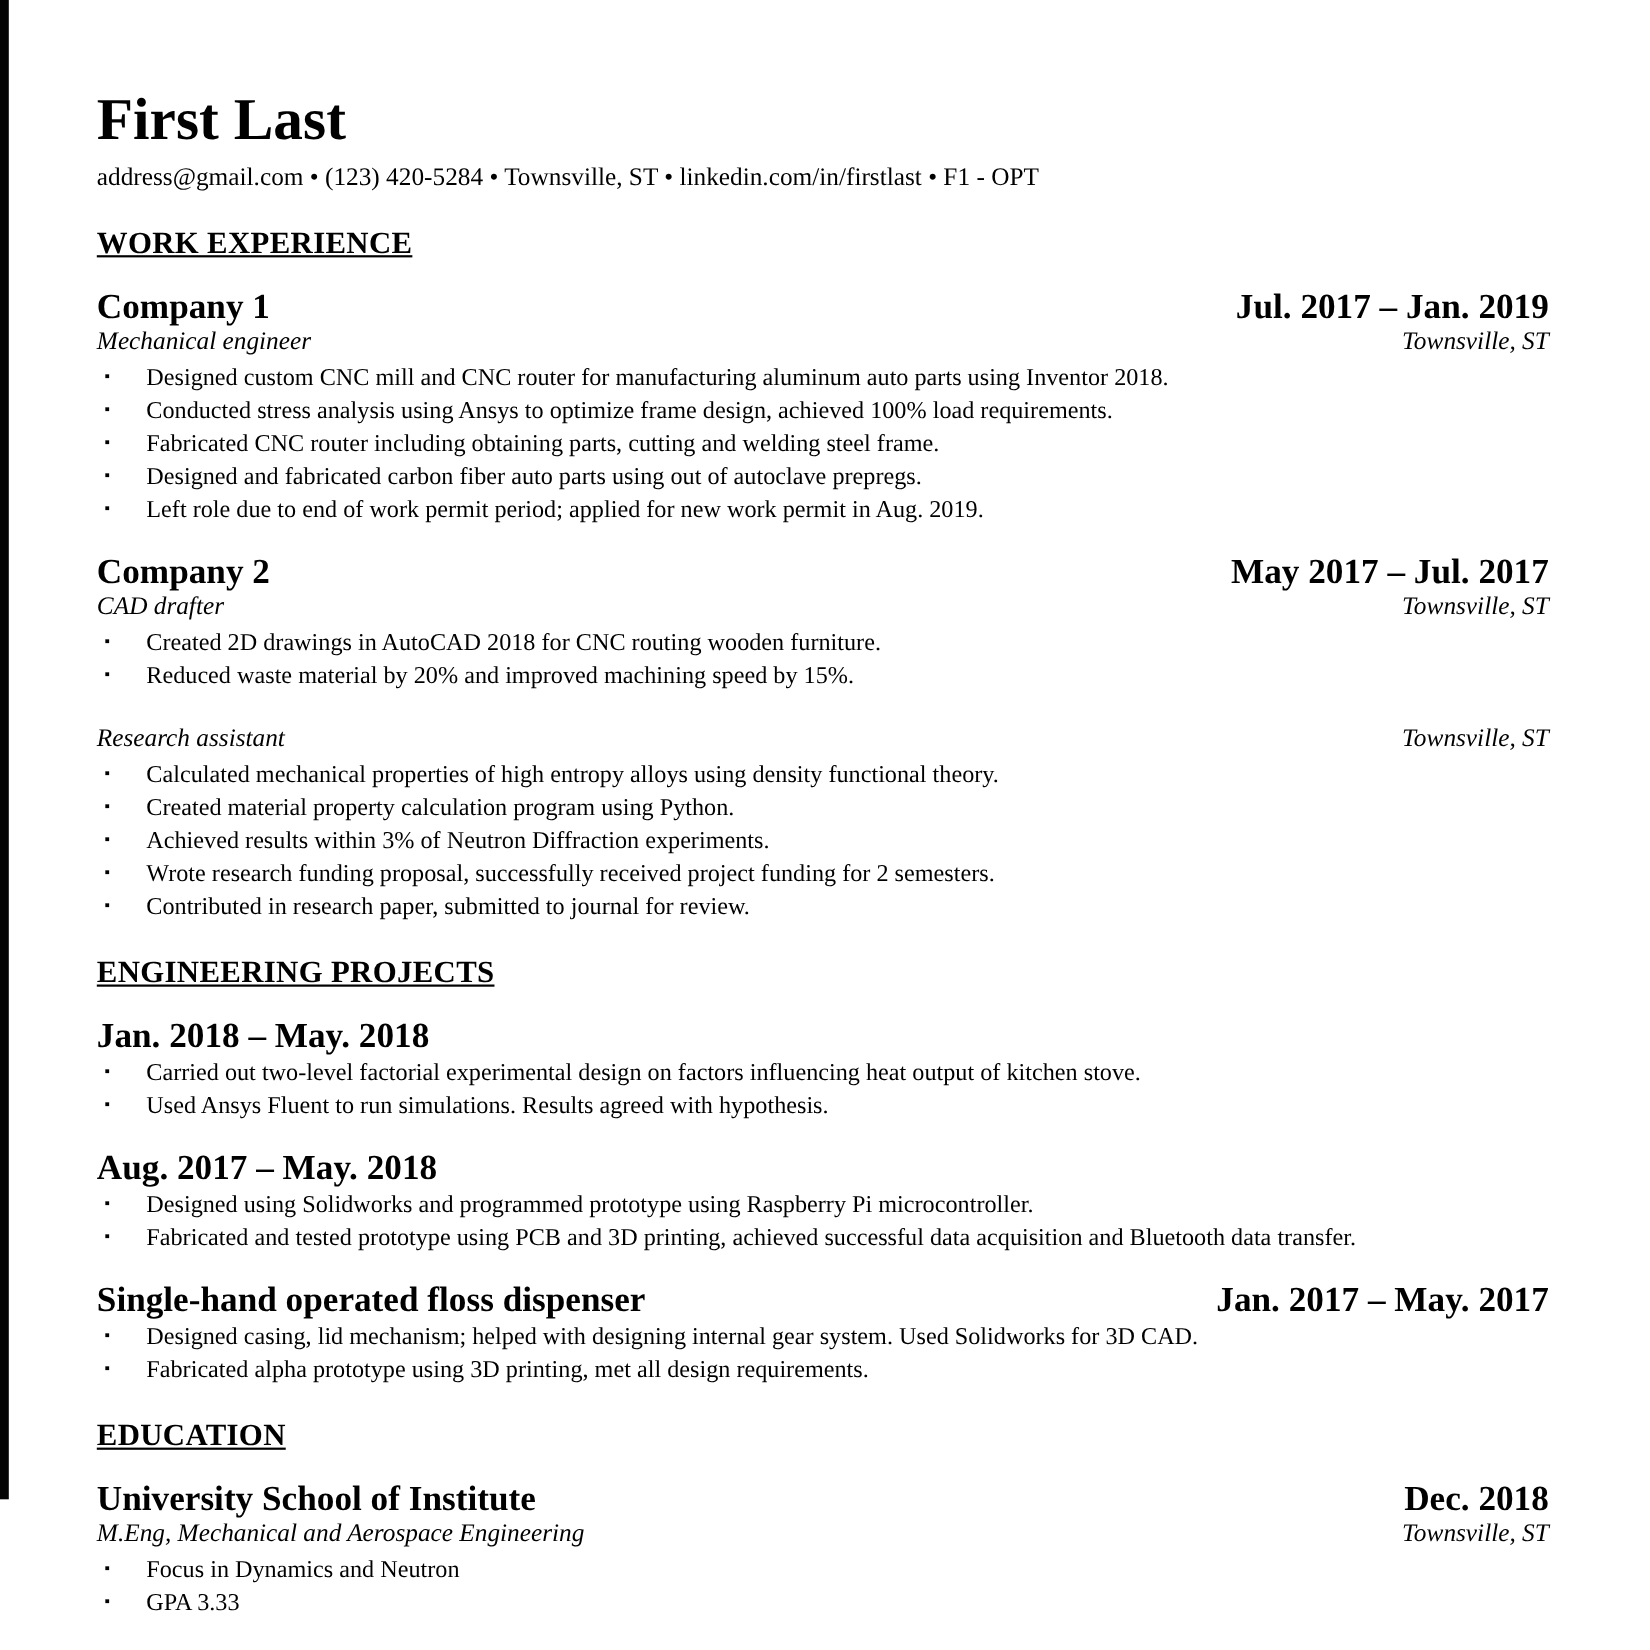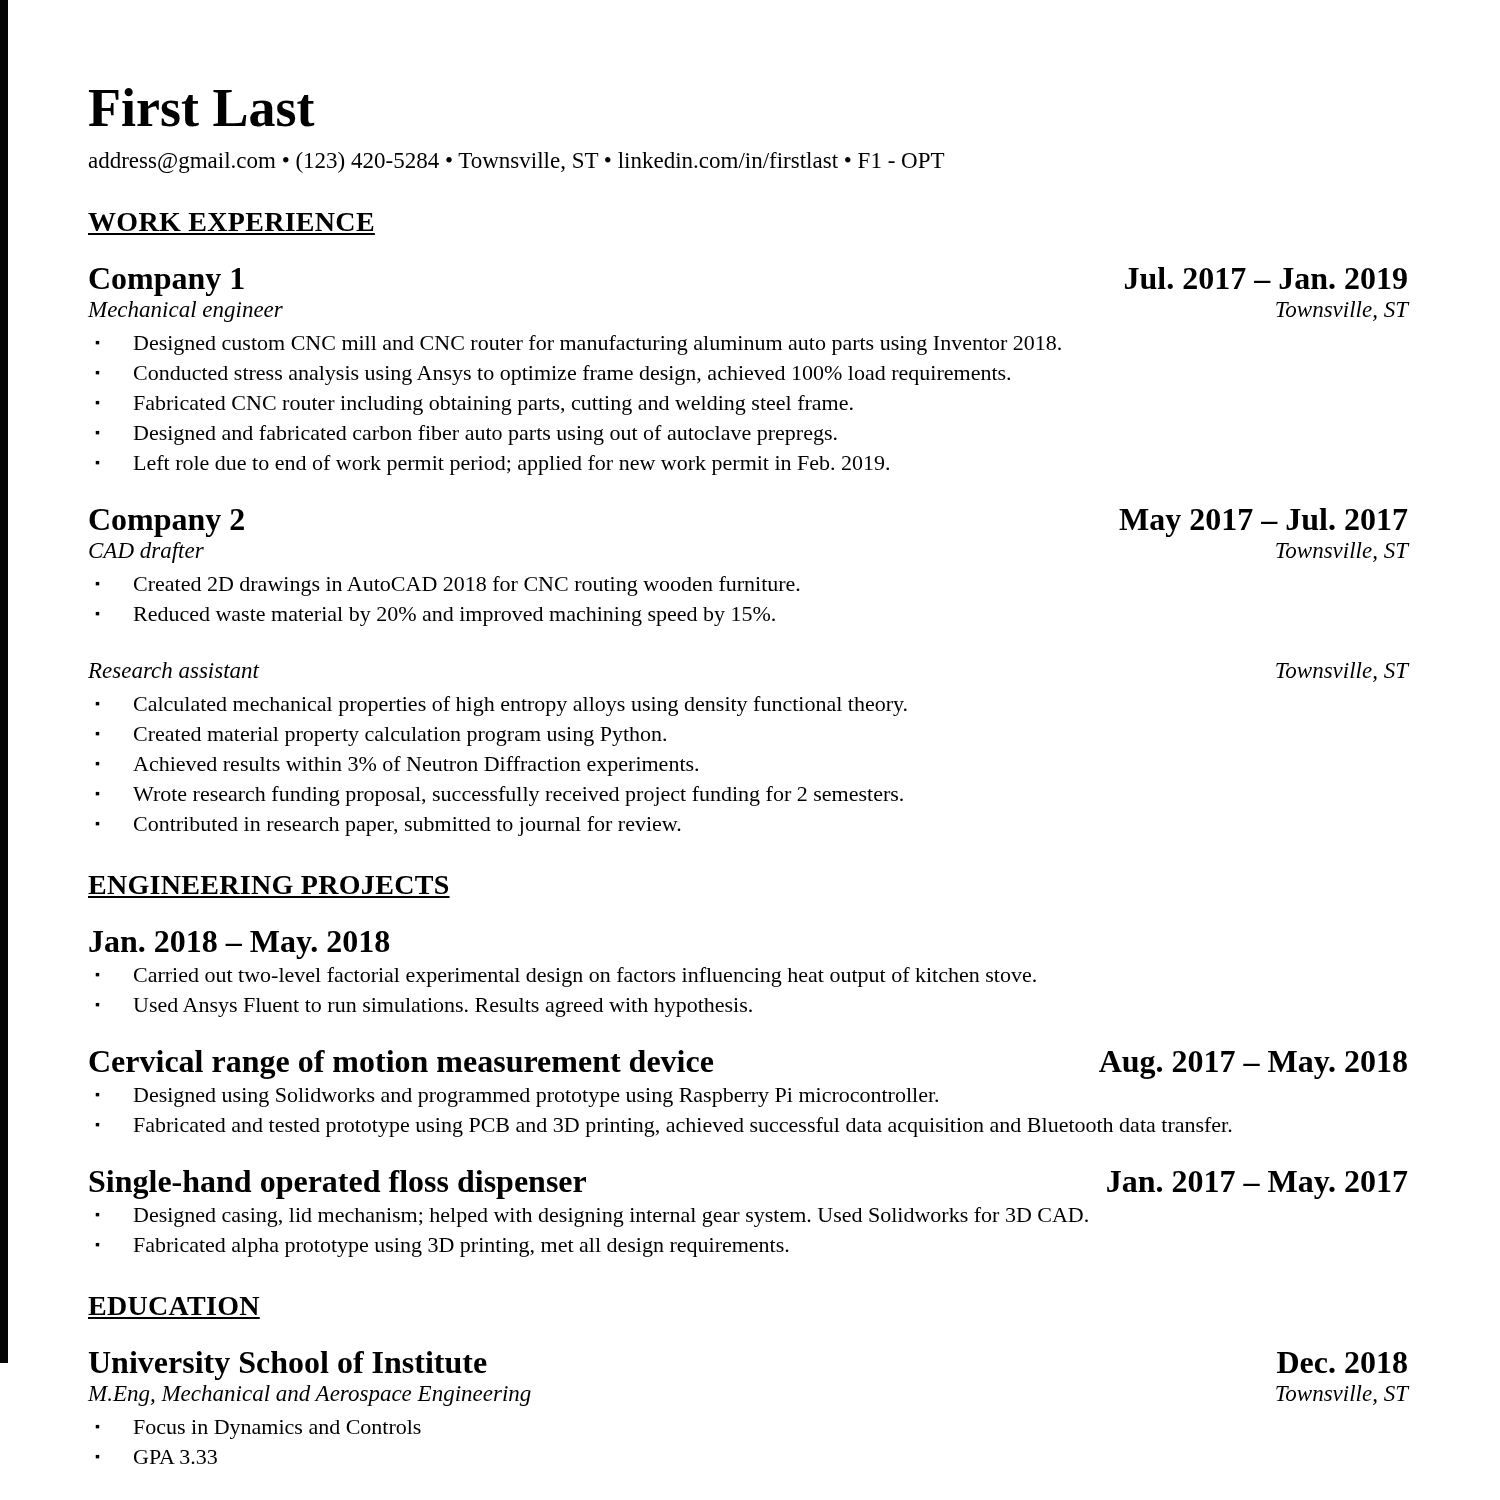--- a/index.html
+++ b/index.html
@@ -90,21 +90,21 @@
               <div class="bullet">
                 <span class="marker">▪</span>
                 <span class="text">Fabricated CNC router including obtaining parts, cutting and welding steel frame.</span>
               </div>
               <div class="bullet">
                 <span class="marker">▪</span>
                 <span class="text">Designed and fabricated carbon fiber auto parts using out of autoclave prepregs.</span>
               </div>
               <div class="bullet">
                 <span class="marker">▪</span>
-                <span class="text">Left role due to end of work permit period; applied for new work permit in Feb. 2019.</span>
+                <span class="text">Left role due to end of work permit period; applied for new work permit in Aug. 2019.</span>
               </div>
             </div>
           </div>
           <div class="entry">
             <div class="entry-head">
               <span class="entry-title">Company 2</span>
               <span class="entry-date">May 2017 – Jul. 2017</span>
             </div>
             <div class="entry-sub">
               <span class="entry-subtitle">CAD drafter</span>
@@ -162,21 +162,20 @@
                 <span class="text">Carried out two-level factorial experimental design on factors influencing heat output of kitchen stove.</span>
               </div>
               <div class="bullet">
                 <span class="marker">▪</span>
                 <span class="text">Used Ansys Fluent to run simulations. Results agreed with hypothesis.</span>
               </div>
             </div>
           </div>
           <div class="entry">
             <div class="entry-head">
-              <span class="entry-title">Cervical range of motion measurement device</span>
               <span class="entry-date">Aug. 2017 – May. 2018</span>
             </div>
             <div class="bullets">
               <div class="bullet">
                 <span class="marker">▪</span>
                 <span class="text">Designed using Solidworks and programmed prototype using Raspberry Pi microcontroller.</span>
               </div>
               <div class="bullet">
                 <span class="marker">▪</span>
                 <span class="text">Fabricated and tested prototype using PCB and 3D printing, achieved successful data acquisition and Bluetooth data transfer.</span>
@@ -207,21 +206,21 @@
               <span class="entry-title">University School of Institute</span>
               <span class="entry-date">Dec. 2018</span>
             </div>
             <div class="entry-sub">
               <span class="entry-subtitle">M.Eng, Mechanical and Aerospace Engineering</span>
               <span class="entry-location">Townsville, ST</span>
             </div>
             <div class="bullets">
               <div class="bullet">
                 <span class="marker">▪</span>
-                <span class="text">Focus in Dynamics and Controls</span>
+                <span class="text">Focus in Dynamics and Neutron</span>
               </div>
               <div class="bullet">
                 <span class="marker">▪</span>
                 <span class="text">GPA 3.33</span>
               </div>
             </div>
           </div>
         </div>
       </div>
   </div>

